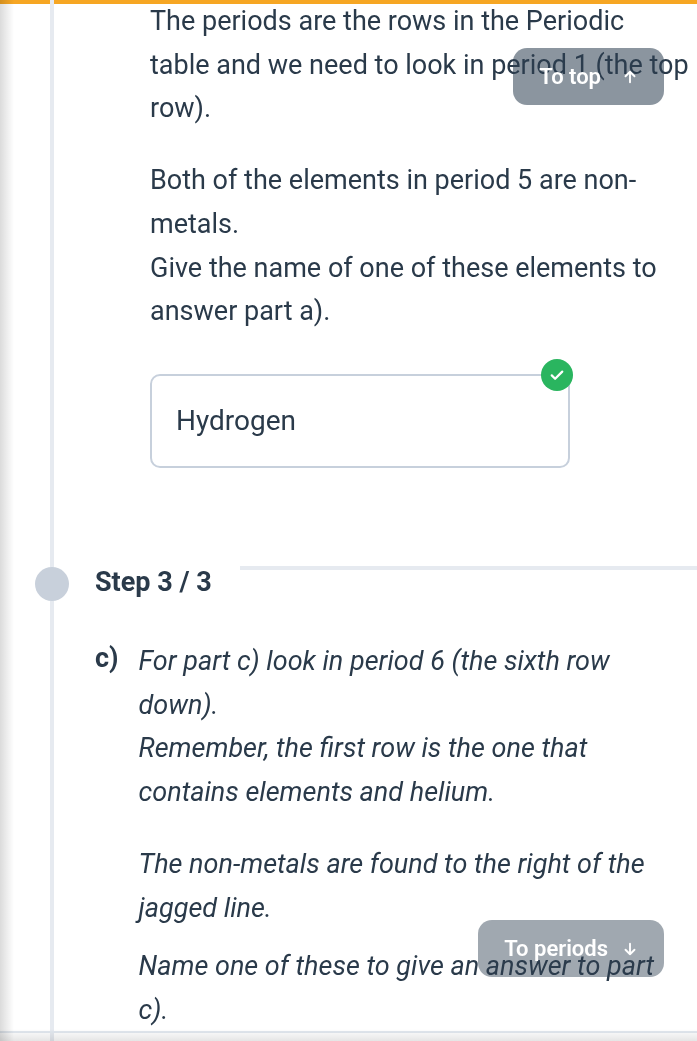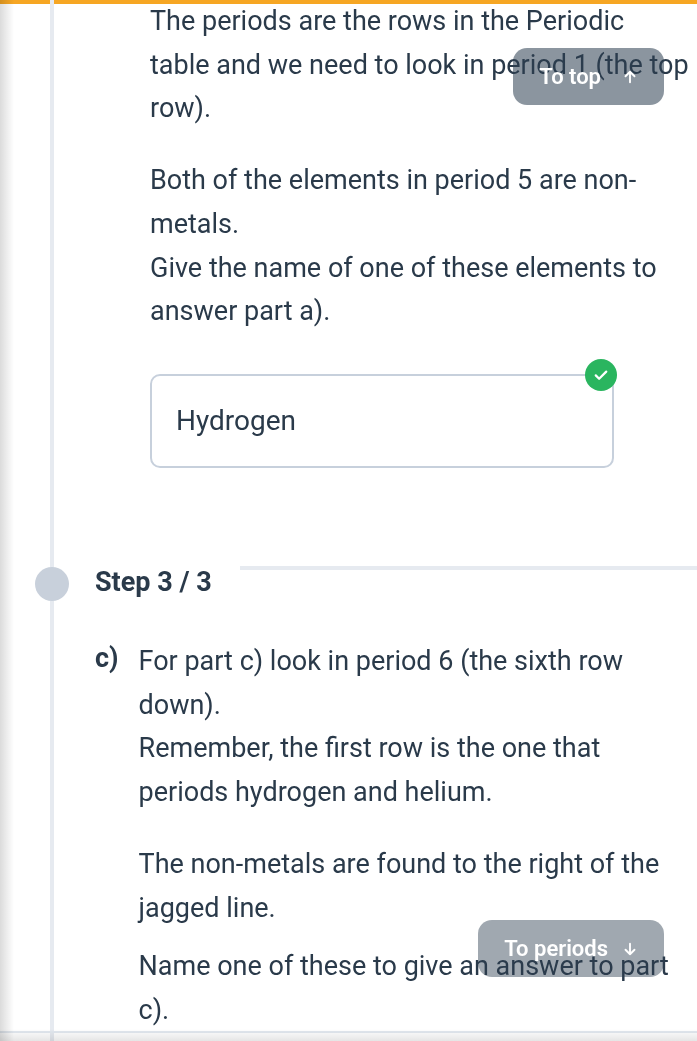--- a/index.html
+++ b/index.html
@@ -76,21 +76,21 @@
     font-size: 27px;
     line-height: 1.62;
     color: #2a3a4a;
   }
   .step-body p { margin-bottom: 28px; }
   .step-body p:last-child { margin-bottom: 0; }
 
   .answer-wrap {
     position: relative;
     margin-top: 40px;
-    width: 464px;
+    width: 420px;
   }
   .answer-box {
     border: 2px solid #c7d0dc;
     border-radius: 10px;
     padding: 22px 24px;
     font-size: 28px;
     color: #2a3a4a;
     background: #fff;
   }
   .check-badge {
@@ -143,20 +143,21 @@
     font-size: 27px;
     font-weight: 700;
     color: #2a3a4a;
     flex: 0 0 auto;
     padding-top: 2px;
   }
   .part-text {
     font-size: 27px;
     line-height: 1.62;
     color: #2a3a4a;
+    font-style: italic;
   }
   .part-text p { margin-bottom: 28px; }
   .part-text p:last-child { margin-bottom: 0; }
 
   
   .float-btn {
     position: absolute;
     right: 33px;
     background: rgba(44,62,80,0.55);
     color: #fff;
@@ -211,21 +212,21 @@
   <div class="step-header">
     <div class="step-title">Step 3 / 3</div>
     <div class="step-rule"></div>
   </div>
 
   <div class="step3">
     <div class="part-row">
       <div class="part-label">c)</div>
       <div class="part-text">
         <p style="margin-bottom:0">For part c) look in period 6 (the sixth row down).</p>
-        <p>Remember, the first row is the one that periods hydrogen and helium.</p>
+        <p>Remember, the first row is the one that contains elements and helium.</p>
         <p style="margin-bottom:15px">The non-metals are found to the right of the jagged line.</p>
         <p>Name one of these to give an answer to part c).</p>
       </div>
     </div>
   </div>
 
 </div>
 
 <div class="float-btn top">
   <span>To top</span>

